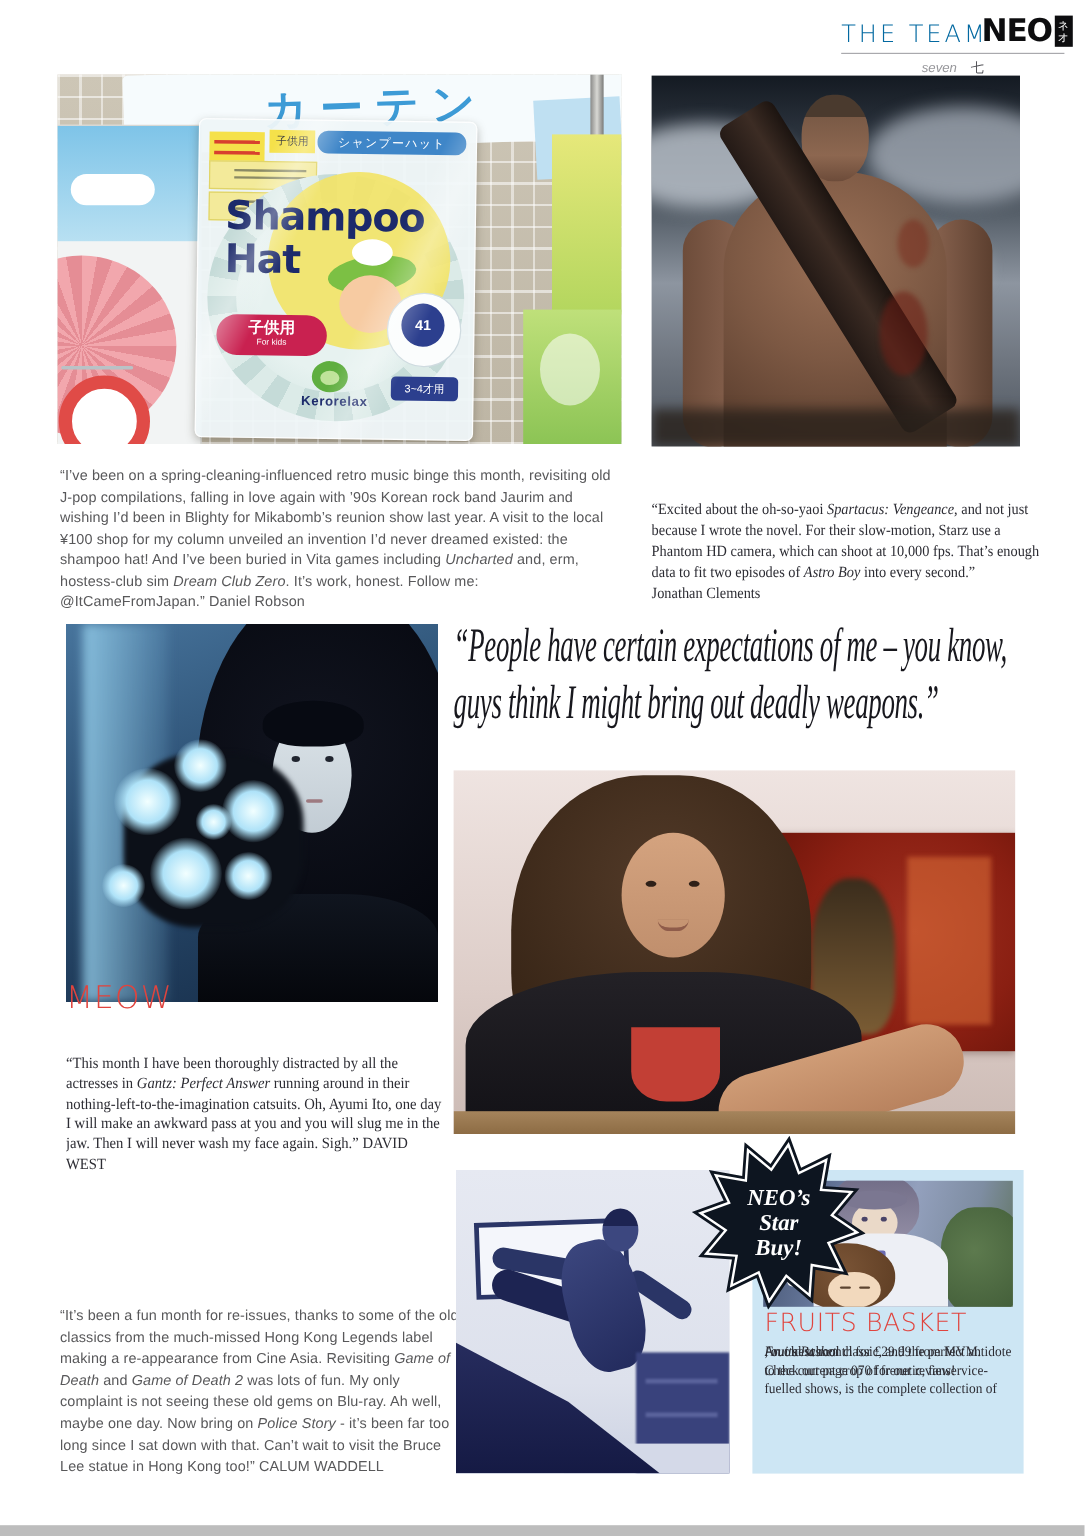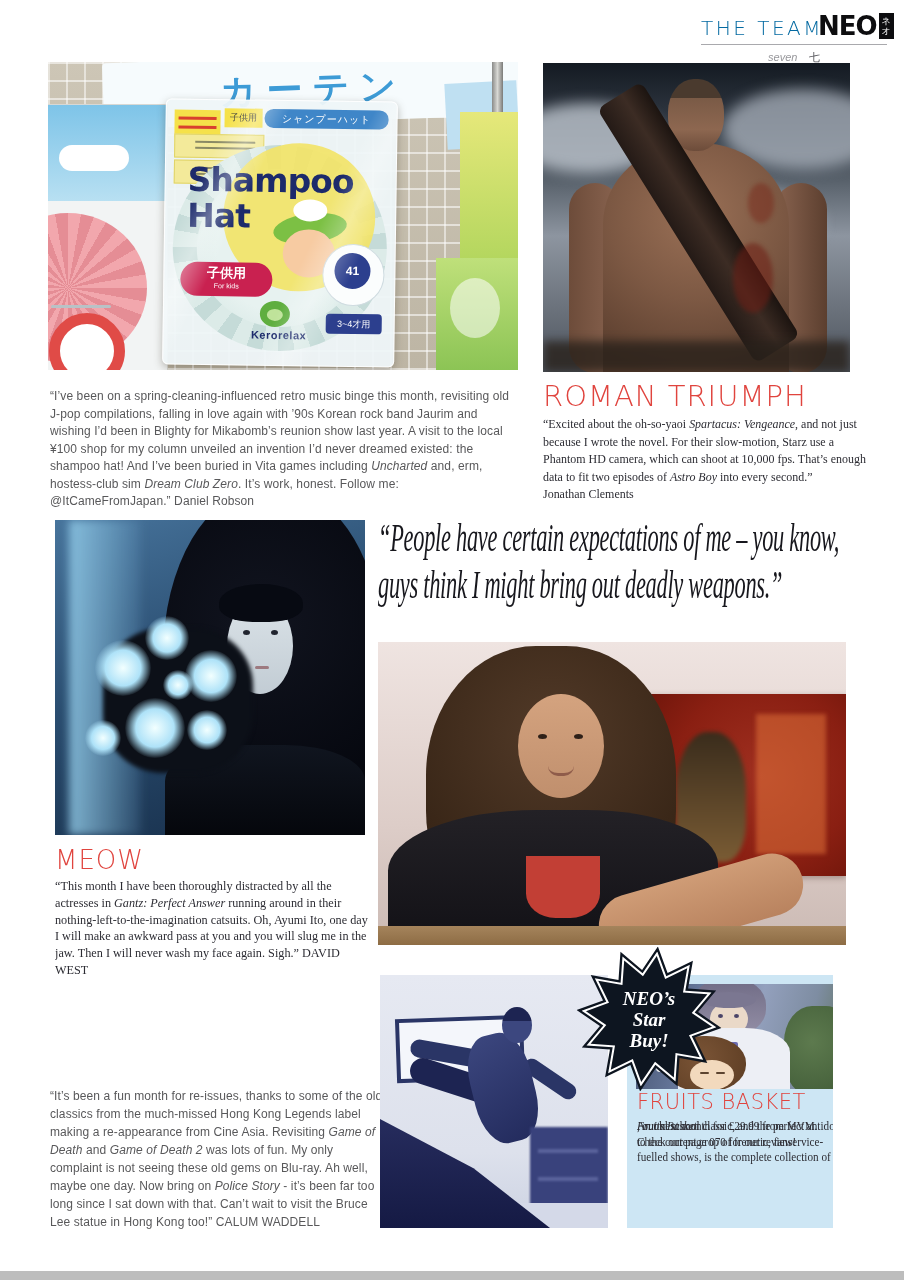--- a/index.html
+++ b/index.html
@@ -29,21 +29,21 @@
   .it{font-style:italic;}
 
   #text-daniel{left:50px;top:388px;width:470px;height:126px;overflow:hidden;}
   #roman-title{left:543px;top:379px;font-size:29px;letter-spacing:1px;}
   #text-jonathan{left:543px;top:415px;width:352px;height:112px;overflow:hidden;
                  font-size:13px;line-height:17.5px;transform:scaleX(.92);}
   #quote{left:378px;top:514px;width:960px;transform:scaleX(.56);transform-origin:0 0;
          font-family:"Liberation Serif",serif;font-style:italic;font-size:40px;
          line-height:47px;color:#17171d;letter-spacing:-.5px;}
   #quote-attrib{left:380px;top:601px;width:474px;font-size:17px;line-height:23px;color:#5b5b5e;}
-  #meow-title{left:55px;top:845px;font-size:26px;letter-spacing:1px;}
+  #meow-title{left:55px;top:817px;font-size:26px;letter-spacing:1px;}
   #text-david{left:55px;top:878px;width:334px;height:102px;overflow:hidden;
               font-size:13px;line-height:16.8px;transform:scaleX(.94);}
   #classic-title{left:46px;top:978px;font-size:52px;line-height:50px;letter-spacing:1px;}
   #text-calum{left:50px;top:1087px;width:334px;height:168px;overflow:hidden;line-height:18px;}
   #fruits-title{left:10px;top:115px;font-size:21px;letter-spacing:.5px;}
   #text-fruits{left:10px;top:144px;width:226px;height:102px;overflow:hidden;
                font-size:12px;line-height:15.5px;transform:scaleX(.93);}
 
   
   .photo{position:absolute;overflow:hidden;}
@@ -204,21 +204,21 @@
   .bl-leg{left:28px;top:96px;width:110px;height:26px;border-radius:14px;
           background:#1d2452;transform:rotate(18deg);}
   .bl-fore{left:0;top:120px;width:170px;height:133px;
            background:linear-gradient(#2a3063,#151a44);
            clip-path:polygon(0 18%,55% 55%,100% 100%,0 100%);}
   .bl-drawers{left:150px;top:152px;width:78px;height:101px;background:#39427c;filter:blur(1px);}
   .bl-drawers i{display:block;position:absolute;left:8px;width:60px;height:4px;background:#5a639c;}
   .bl-bed{left:90px;top:228px;width:138px;height:25px;background:#d4d9e8;}
 
   
-  #panel-fruits{left:627px;top:975px;width:206px;height:253px;background:#cde6f4;}
+  #panel-fruits{left:627px;top:975px;width:226px;height:253px;background:#cde6f4;}
   #photo-anime{left:9px;top:9px;width:208px;height:105px;background:
      linear-gradient(105deg,#41506e 0%,#68799c 30%,#93a0bd 55%,#7e8da2 78%,#5d7258 100%);}
   .an-foliage{left:148px;top:22px;width:70px;height:90px;border-radius:40%;
               background:radial-gradient(circle at 40% 40%,#5d7a4e,#3f5a36);}
   .an-yuki-hair{left:56px;top:-6px;width:74px;height:58px;border-radius:46%;
                 background:linear-gradient(#6f6b85,#948fa6);}
   .an-yuki-face{left:74px;top:18px;width:38px;height:34px;border-radius:50%;background:#ead9c8;}
   .an-yuki-eye1{left:82px;top:30px;width:5px;height:4px;border-radius:50%;background:#4a4468;}
   .an-yuki-eye2{left:98px;top:30px;width:5px;height:4px;border-radius:50%;background:#4a4468;}
   .an-fringe{left:66px;top:8px;width:54px;height:16px;border-radius:50%;background:#7b7791;}
@@ -337,21 +337,20 @@
     <div class="sp-torso"></div>
     <div class="sp-head"></div>
     <div class="sp-strap"></div>
     <div class="sp-blood sp-b1"></div>
     <div class="sp-blood sp-b2"></div>
     <div class="sp-bottom"></div>
   </div>
 
   <div class="abs sans-body" id="text-daniel"><span>“I’ve been on a spring-cleaning-influenced retro music binge this month, revisiting old J-pop compilations, falling in love again with ’90s Korean rock band Jaurim and wishing I’d been in Blighty for Mikabomb’s reunion show last year. A visit to the local ¥100 shop for my column unveiled an invention I’d never dreamed existed: the shampoo hat! And I’ve been buried in Vita games including </span><span class="it">Uncharted</span><span> and, erm, hostess-club sim </span><span class="it">Dream Club Zero</span><span>. It’s work, honest. Follow me: @ItCameFromJapan.” Daniel Robson</span></div>
 
-  <div class="abs red-head" id="roman-title">ROMAN TRIUMPH</div>
   <div class="abs serif-block" id="text-jonathan"><span>“Excited about the oh-so-yaoi </span><span class="it">Spartacus: Vengeance</span><span>, and not just because I wrote the novel. For their slow-motion, Starz use a Phantom HD camera, which can shoot at 10,000 fps. That’s enough data to fit two episodes of </span><span class="it">Astro Boy</span><span> into every second.”</span><br><span>Jonathan Clements</span></div>
 
   <div class="abs" id="quote">
     <div>“People have certain expectations of me – you know,</div>
     <div>guys think I might bring out deadly weapons.”</div>
   </div>
 
   <div class="photo" id="photo-gantz">
     <div class="gz-band"></div>
     <div class="gz-hair"></div>

